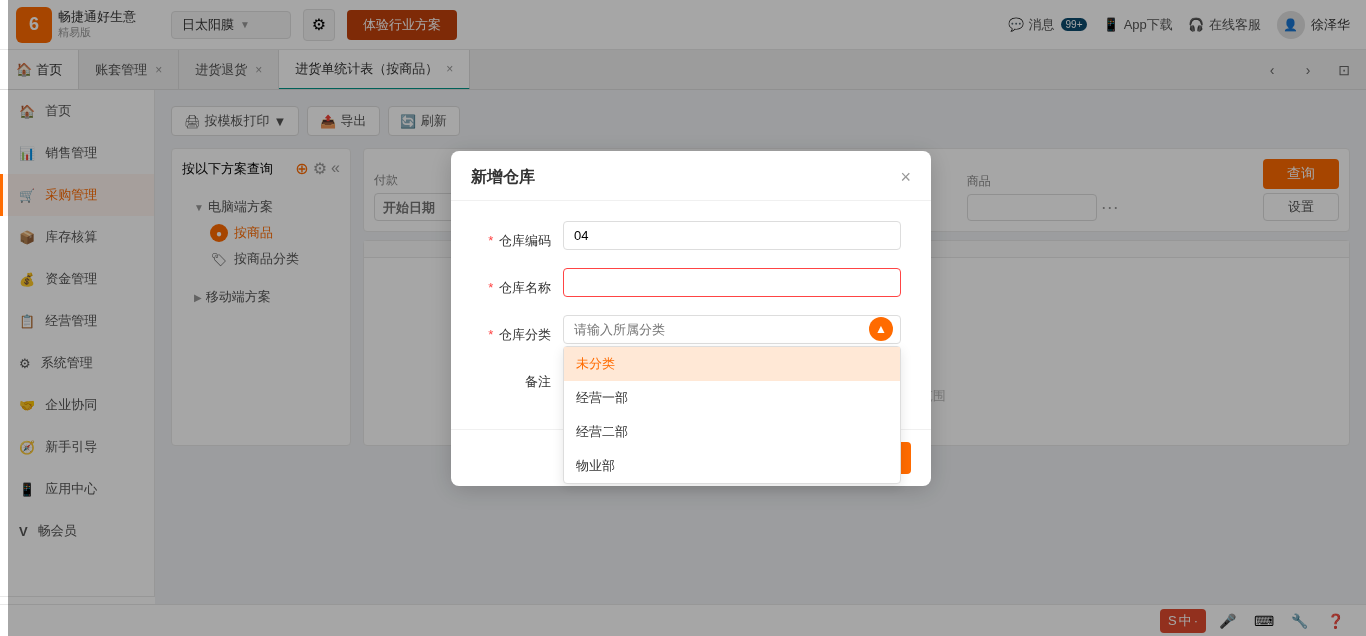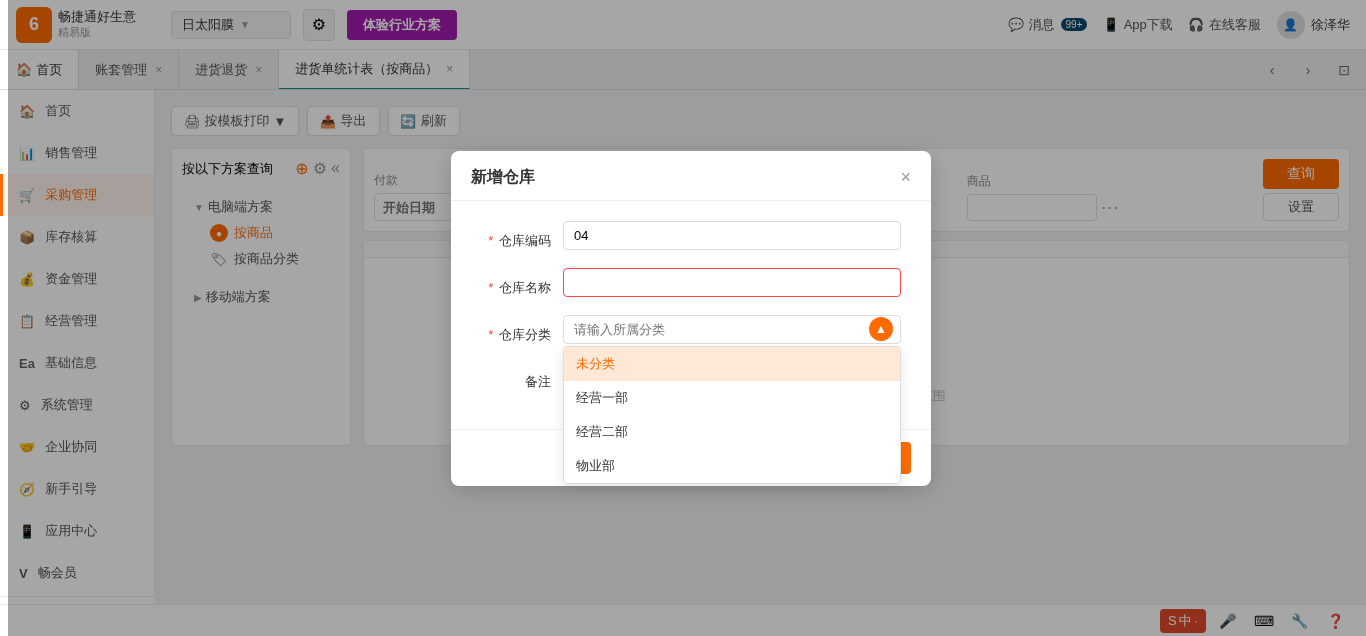--- a/index.html
+++ b/index.html
@@ -53,28 +53,27 @@
       width: 32px; height: 32px;
       background: #f5f5f5;
       border: 1px solid #e0e0e0;
       border-radius: 4px;
       display: flex; align-items: center; justify-content: center;
       cursor: pointer;
       margin-right: 12px;
       font-size: 16px;
     }
     .trial-btn {
-      background: #a21caf;
+      background: #c2410c;
       color: #fff;
       border: none;
       border-radius: 4px;
       padding: 6px 16px;
       font-size: 13px;
       cursor: pointer;
-      font-weight: bold;
     }
     .header-right {
       margin-left: auto;
       display: flex;
       align-items: center;
       gap: 16px;
     }
     .header-icon-item {
       display: flex;
       align-items: center;
@@ -548,24 +547,20 @@
       <span>📦</span>
       <span>库存核算</span>
     </div>
     <div class="sidebar-item">
       <span>💰</span>
       <span>资金管理</span>
     </div>
     <div class="sidebar-item">
       <span>📋</span>
       <span>经营管理</span>
-    </div>
-    <div class="sidebar-item">
-      <span style="font-size:13px;font-weight:bold;color:#666;">Ea</span>
-      <span>基础信息</span>
     </div>
     <div class="sidebar-item">
       <span>⚙</span>
       <span>系统管理</span>
     </div>
     <div class="sidebar-item">
       <span>🤝</span>
       <span>企业协同</span>
     </div>
     <div class="sidebar-item">

